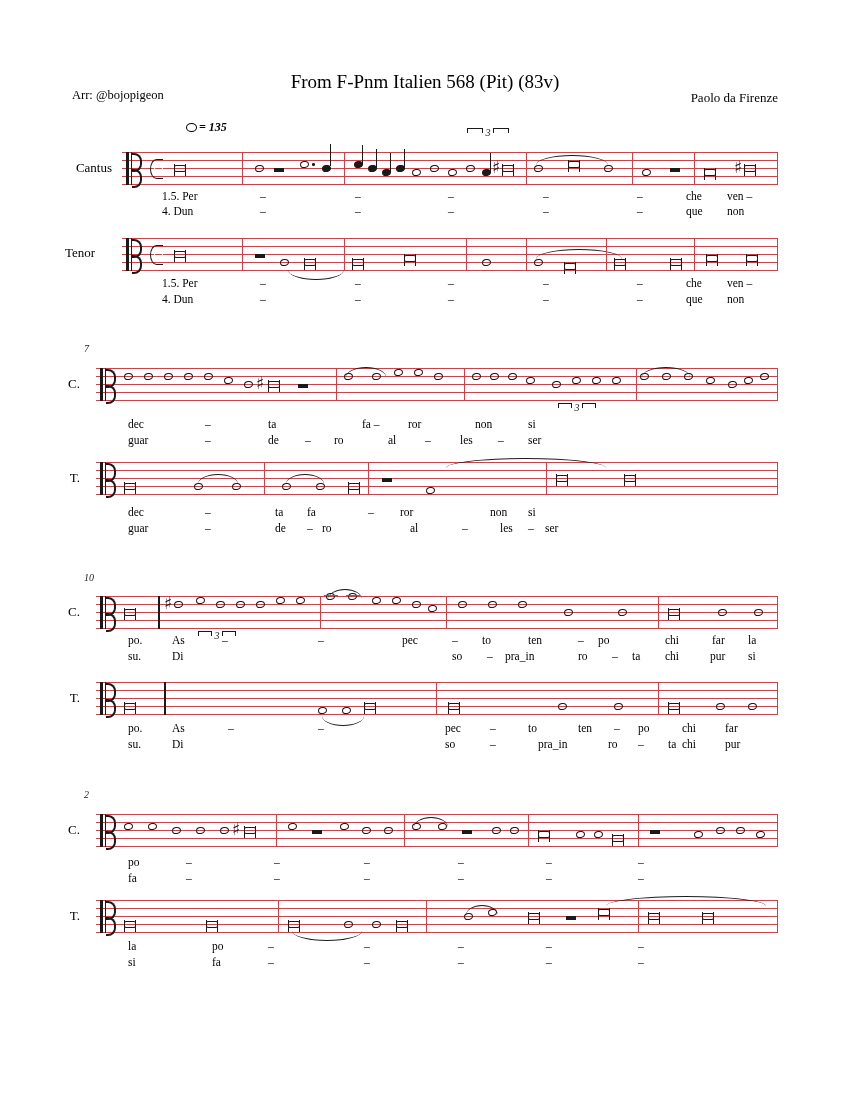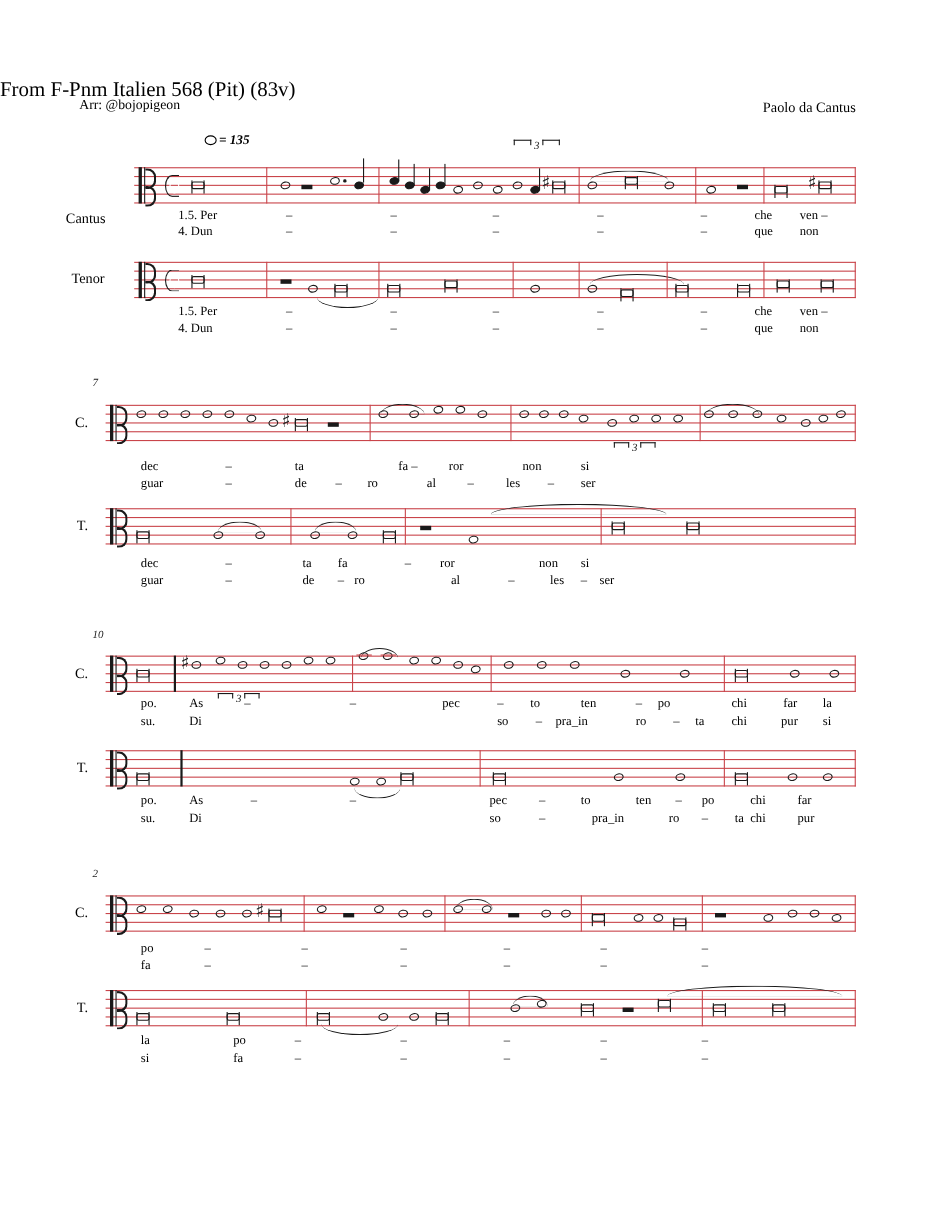--- a/index.html
+++ b/index.html
@@ -28,20 +28,21 @@
     width: 850px;
     text-align: center;
     font-size: 27px;
     letter-spacing: 0.2px;
   }
   .subtitle {
     position: absolute;
     top: 71px;
     left: 0;
     width: 850px;
+    text-align: center;
     font-size: 19px;
   }
   .arranger {
     position: absolute;
     top: 88px;
     left: 72px;
     font-size: 12.5px;
   }
   .composer {
     position: absolute;
@@ -245,29 +246,29 @@
   }
   .lyricrow span { position: absolute; }
 </style>
 </head>
 <body>
 
 <div id="sheet">
 
   <div class="subtitle">From F-Pnm Italien 568 (Pit) (83v)</div>
   <div class="arranger">Arr: @bojopigeon</div>
-  <div class="composer">Paolo da Cantus</div>
+  <div class="composer">Paolo da Firenze</div>
 
   <div class="tempo" style="top:120px; left:186px;">
     <span class="notehead"></span><span>= 135</span>
   </div>
 
   <div class="system">
 
-    <div class="stafflabel" style="top:160px; left:36px; width:60px;margin-top:31px;">Cantus</div>
+    <div class="stafflabel" style="top:160px; left:52px; width:60px;">Cantus</div>
     <div class="staff" style="top:152px; left:122px; width:656px;">
       <div class="line l0" style="width:656px;"></div>
       <div class="line l1" style="width:656px;"></div>
       <div class="line l2" style="width:656px;"></div>
       <div class="line l3" style="width:656px;"></div>
       <div class="line l4" style="width:656px;"></div>
 
       <div class="cclef" style="left:4px; top:0;">
         <div class="bar1"></div>
           <div class="bar2"></div>

